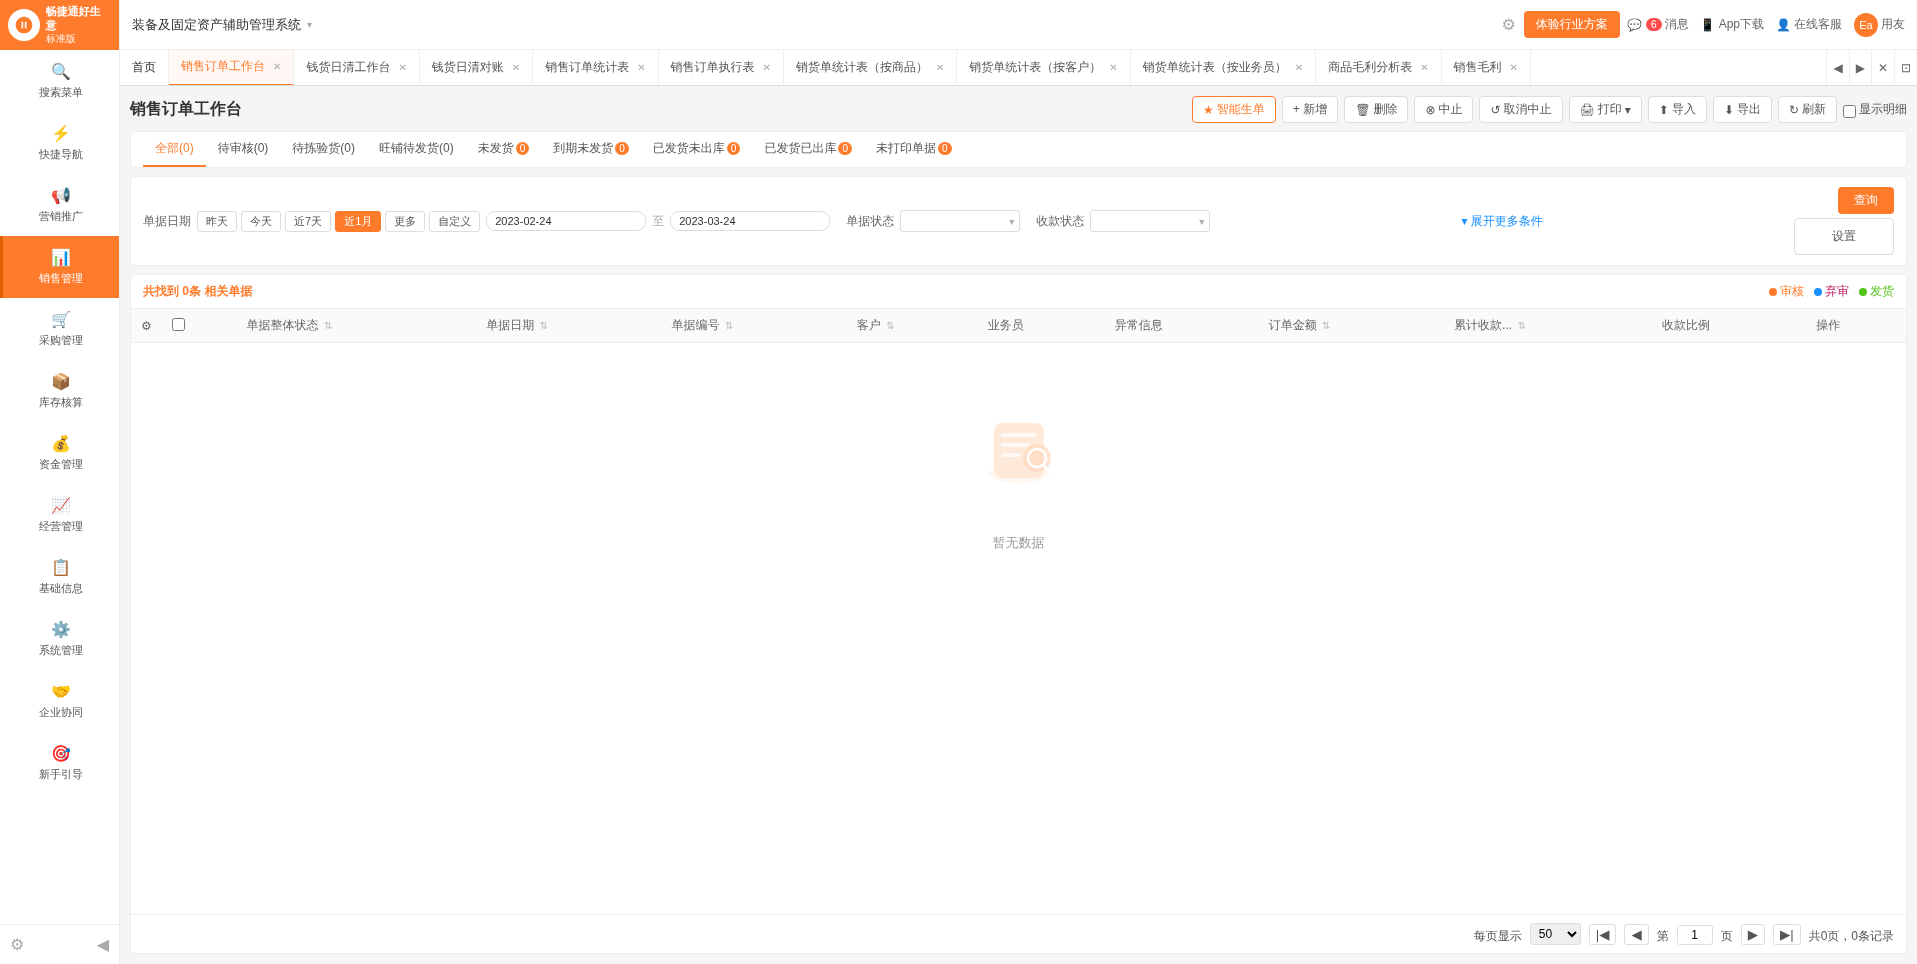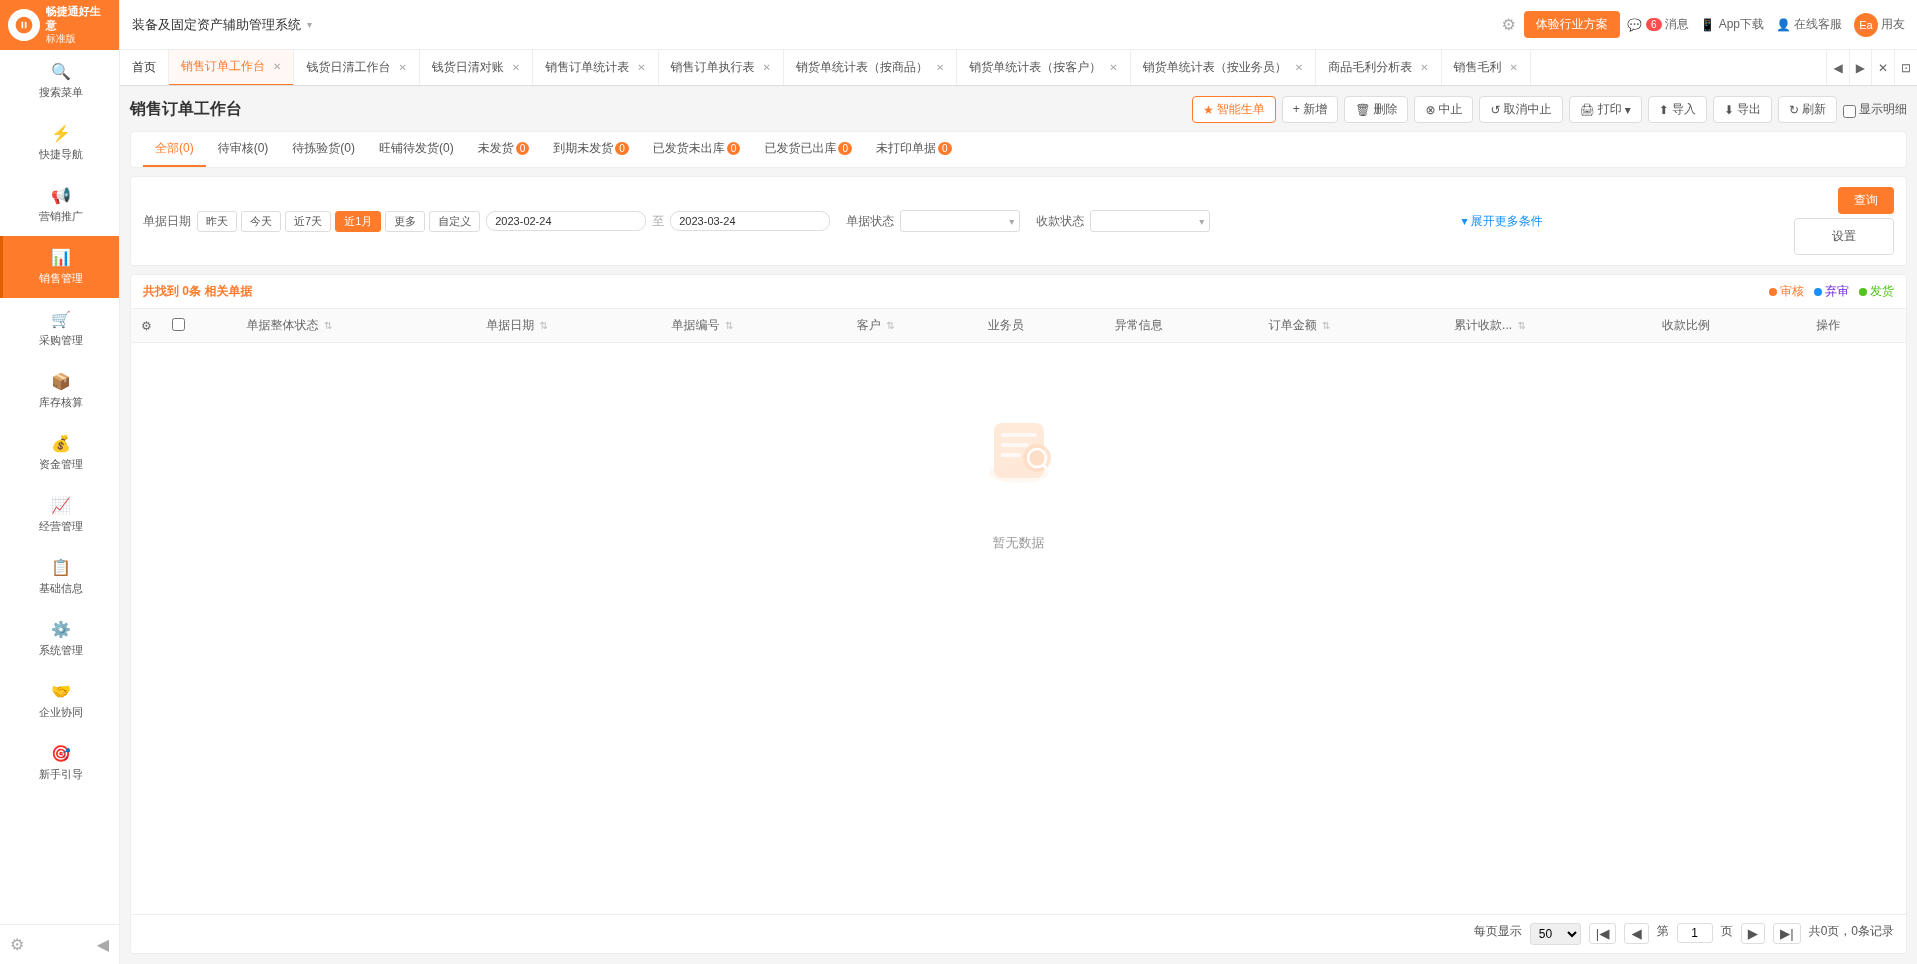--- a/index.html
+++ b/index.html
@@ -74,34 +74,34 @@
     .search-actions { display: flex; flex-direction: column; gap: 4px; margin-left: auto; }
 
     
     .table-area { flex: 1; background: #fff; border-radius: 4px; border: 1px solid #eee; display: flex; flex-direction: column; overflow: hidden; }
     .table-toolbar { padding: 8px 12px; display: flex; align-items: center; justify-content: space-between; border-bottom: 1px solid #eee; }
     .record-count { font-size: 12px; color: #333; }
     .record-count span { color: #ff7b2c; font-weight: 600; }
     .table-actions { display: flex; gap: 10px; }
     .tbl-action { display: flex; align-items: center; gap: 3px; cursor: pointer; color: #555; font-size: 12px; }
     .tbl-action.primary { color: #ff7b2c; }
-    .tbl-action.blue { color: #6d28d9; }
+    .tbl-action.blue { color: #be185d; }
     .dot { width: 8px; height: 8px; border-radius: 50%; display: inline-block; }
     .dot.orange { background: #ff7b2c; }
     .dot.blue { background: #1890ff; }
     .dot.green { background: #52c41a; }
     table { width: 100%; border-collapse: collapse; font-size: 12px; }
     th { background: #fafafa; color: #666; padding: 8px 10px; text-align: left; border-bottom: 1px solid #eee; white-space: nowrap; font-weight: 500; }
     th .sort-icon { color: #bbb; margin-left: 2px; font-size: 10px; }
     .th-check { width: 30px; }
     .empty-state { flex: 1; display: flex; flex-direction: column; align-items: center; justify-content: center; padding: 60px; gap: 12px; }
     .empty-text { color: #999; font-size: 13px; }
 
     
-    .pagination { padding: 8px 12px; display: flex; align-items: flex-start; justify-content: flex-end; gap: 8px; border-top: 1px solid #eee; font-size: 12px; color: #555; }
+    .pagination { padding: 8px 12px; display: flex; align-items: flex-end; justify-content: flex-end; gap: 8px; border-top: 1px solid #eee; font-size: 12px; color: #555; }
     .page-size-select { border: 1px solid #ddd; border-radius: 3px; padding: 2px 4px; font-size: 12px; }
     .page-btn { border: 1px solid #ddd; background: #fff; border-radius: 3px; padding: 2px 6px; cursor: pointer; color: #555; }
     .page-input { border: 1px solid #ddd; border-radius: 3px; padding: 2px 4px; width: 36px; text-align: center; font-size: 12px; }
   </style>
 </head>
 <body>
 
 <div class="sidebar">
   <div class="sidebar-logo">
     <div class="logo-icon">

